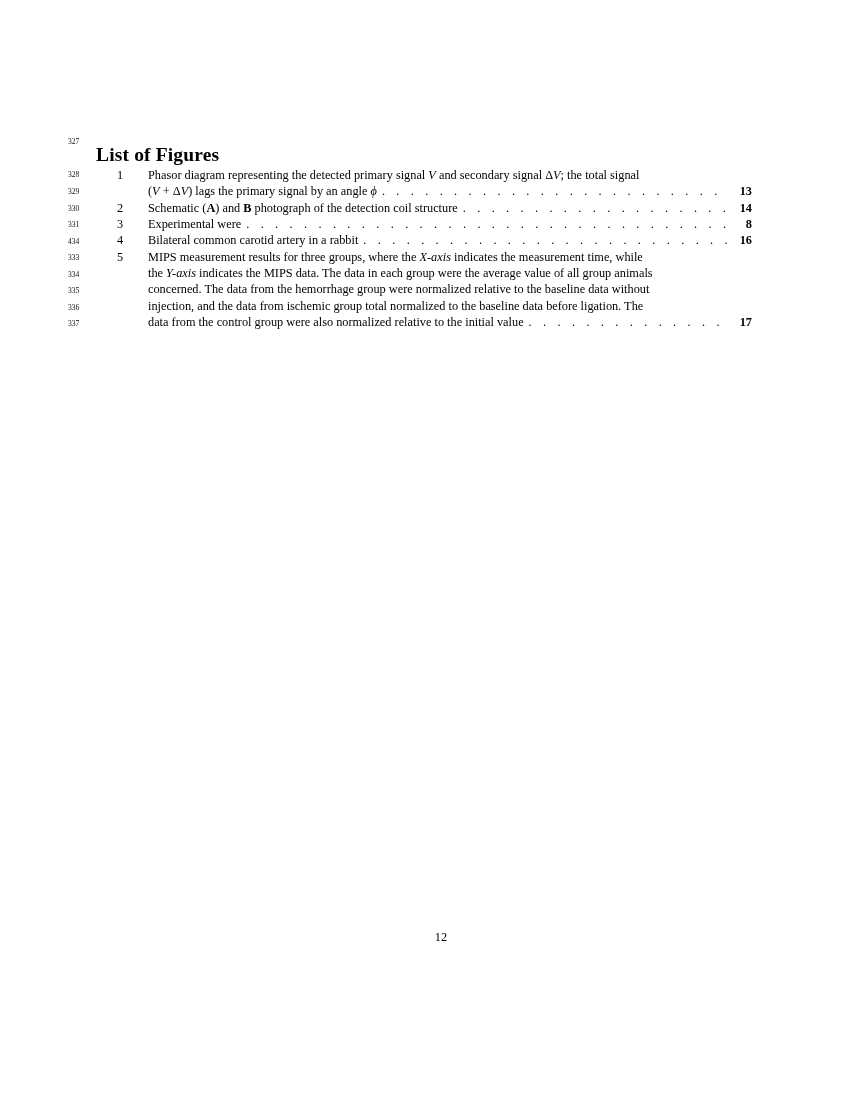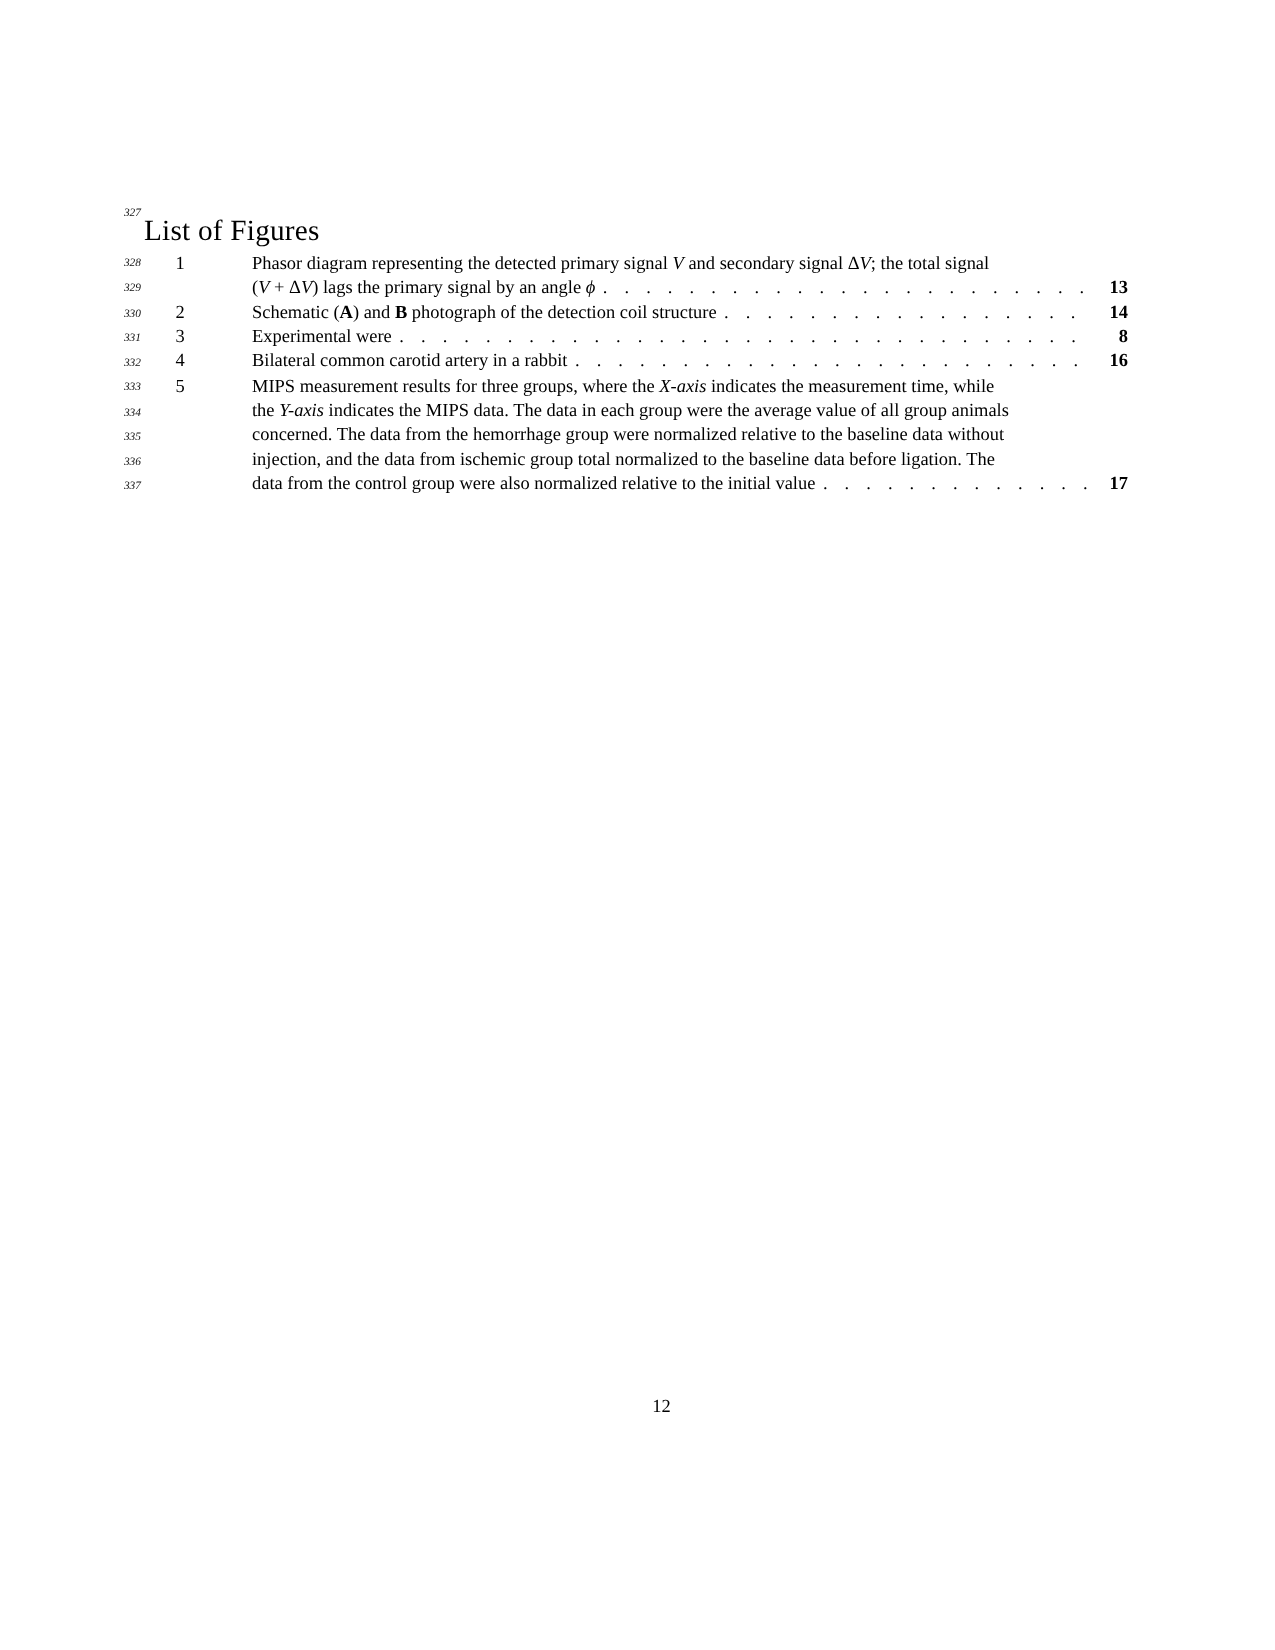--- a/index.html
+++ b/index.html
@@ -20,37 +20,35 @@
     position: absolute;
     inset: 0;
   }
 
   
   .page-heading {
     position: absolute;
     left: 96px;
     top: 131px;
     font-size: 19.5px;
-    font-weight: normal;
+    font-weight: bold;
     letter-spacing: 0.15px;
     line-height: 1.1;
     white-space: nowrap;
   }
 
   
   .linenum {
     position: absolute;
     left: 68px;
     width: 26px;
-    text-align: right;
     font-size: 7.6px;
     line-height: 1;
     color: #111111;
     font-family: "Liberation Serif", "DejaVu Serif", serif;
-    font-style: italic;
   }
 
   
   .lof {
     position: absolute;
     left: 112px;
     top: 168px;
     width: 640px;
     font-size: 12.3px;
   }
@@ -70,21 +68,20 @@
   }
 
   .entry-line {
     position: absolute;
     left: 36px;
     top: 0px;
     right: 0px;
     white-space: nowrap;
     display: flex;
     align-items: baseline;
-    margin-left: 20px;
   }
 
   .entry-text {
     white-space: pre;
     flex: 0 0 auto;
   }
 
   
   .entry-line.block {
     display: block;
@@ -133,21 +130,21 @@
 <body>
 
 <div class="page">
 
   <div>
     <div class="linenum" style="top:138px">327</div>
     <div class="linenum" style="top:171px">328</div>
     <div class="linenum" style="top:188px">329</div>
     <div class="linenum" style="top:205px">330</div>
     <div class="linenum" style="top:221px">331</div>
-    <div class="linenum" style="top:238px">332</div>
+    <div class="linenum" style="top:238px">434</div>
     <div class="linenum" style="top:254px">333</div>
     <div class="linenum" style="top:271px">334</div>
     <div class="linenum" style="top:287px">335</div>
     <div class="linenum" style="top:304px">336</div>
     <div class="linenum" style="top:320px">337</div>
   </div>
 
   <h1 class="page-heading">List of Figures</h1>
 
   <div class="lof">

